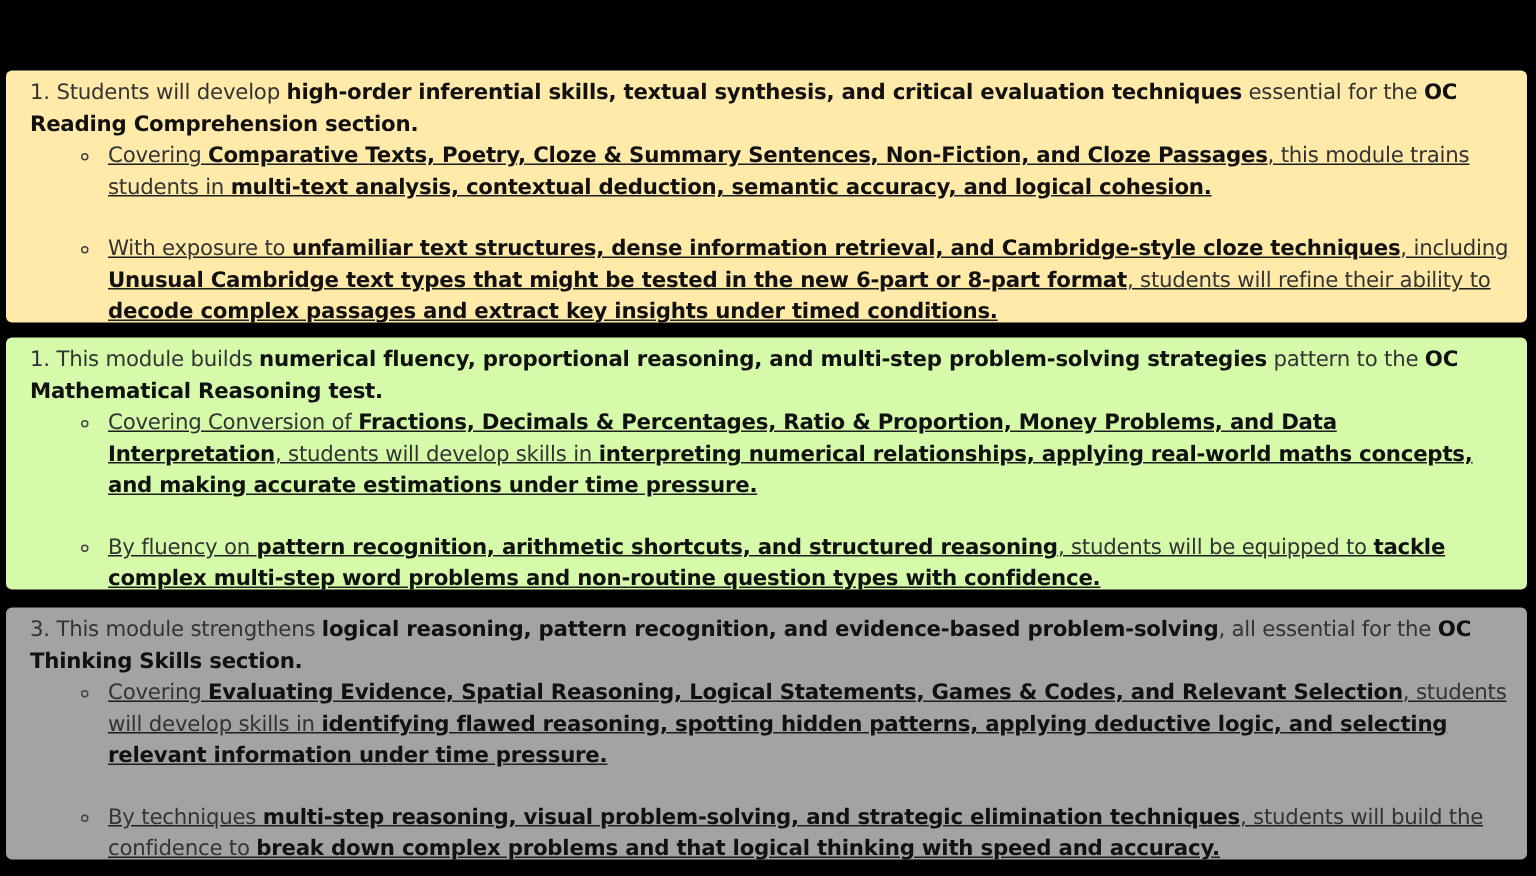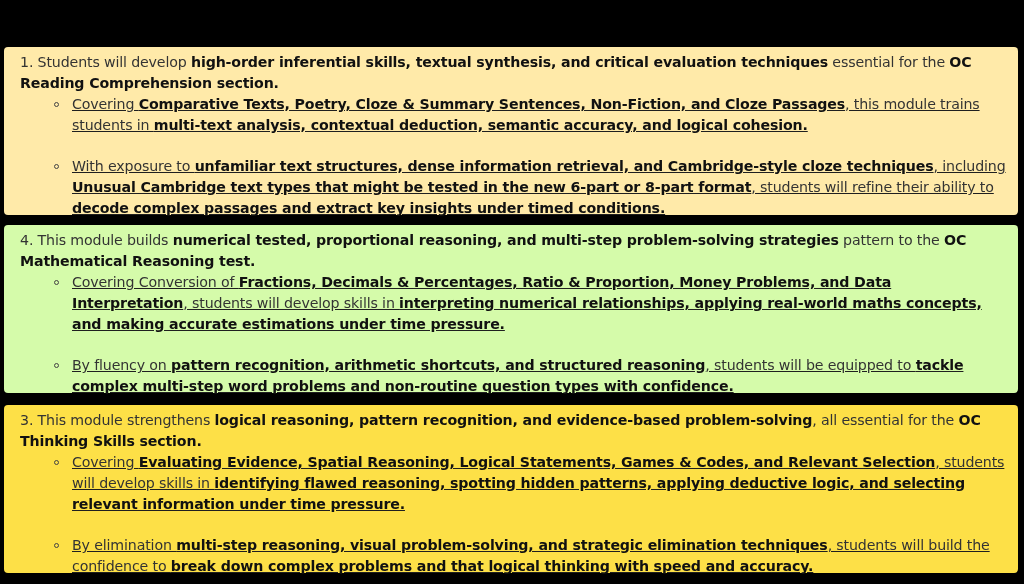--- a/index.html
+++ b/index.html
@@ -11,21 +11,21 @@
     }
     .box {
       position: absolute; left: 4px; width: 1014px;
       border-radius: 4px; box-sizing: border-box;
       padding: 5px 10px 0 16px;
       font-size: 14.2px; line-height: 21px;
       letter-spacing: -0.15px;
     }
     .box.reading { top: 47px; height: 168px; background: #ffeaa9; }
     .box.math { top: 225px; height: 168px; background: #d5fbaa; }
-    .box.thinking { top: 405px; height: 168px; background: #fde047; }
+    .box.thinking { top: 405px; height: 168px; background: #a3a3a3; }
     .intro { margin: 0; }
     b { font-weight: bold; color: #111; }
     .norm { color: #333; }
     ul.subs { list-style: none; margin: 0; padding: 0 0 0 34px; text-decoration: underline; }
     ul.subs li { position: relative; padding-left: 18px; margin-bottom: 10px; }
     ul.subs li:last-child { margin-bottom: 0; margin-top: 20px; }
     .bullet {
       position: absolute; left: 0; top: 8px;
       width: 5px; height: 5px; border-radius: 50%;
       border: 1px solid #444; box-sizing: border-box;
@@ -36,26 +36,26 @@
 
 <div id="root">
     <div class="box reading">
       <p class="intro"><span class="norm">1. Students will develop </span><b class="">high-order inferential skills, textual synthesis, and critical evaluation techniques</b><span class="norm"> essential for the </span><b class="">OC Reading Comprehension section.</b></p>
       <ul class="subs">
         <li><span class="bullet"></span><span class="norm">Covering </span><b class="">Comparative Texts, Poetry, Cloze &amp; Summary Sentences, Non-Fiction, and Cloze Passages</b><span class="norm">, this module trains students in </span><b class="">multi-text analysis, contextual deduction, semantic accuracy, and logical cohesion.</b></li>
         <li><span class="bullet"></span><span class="norm">With exposure to </span><b class="">unfamiliar text structures, dense information retrieval, and Cambridge-style cloze techniques</b><span class="norm">, including </span><b class="">Unusual Cambridge text types that might be tested in the new 6-part or 8-part format</b><span class="norm">, students will refine their ability to </span><b class="">decode complex passages and extract key insights under timed conditions.</b></li>
       </ul>
     </div>
     <div class="box math">
-      <p class="intro"><span class="norm">4. This module builds </span><b class="">numerical tested, proportional reasoning, and multi-step problem-solving strategies</b><span class="norm"> pattern to the </span><b class="">OC Mathematical Reasoning test.</b></p>
+      <p class="intro"><span class="norm">1. This module builds </span><b class="">numerical fluency, proportional reasoning, and multi-step problem-solving strategies</b><span class="norm"> pattern to the </span><b class="">OC Mathematical Reasoning test.</b></p>
       <ul class="subs">
         <li><span class="bullet"></span><span class="norm">Covering Conversion of </span><b class="">Fractions, Decimals &amp; Percentages, Ratio &amp; Proportion, Money Problems, and Data Interpretation</b><span class="norm">, students will develop skills in </span><b class="">interpreting numerical relationships, applying real-world maths concepts, and making accurate estimations under time pressure.</b></li>
         <li><span class="bullet"></span><span class="norm">By fluency on </span><b class="">pattern recognition, arithmetic shortcuts, and structured reasoning</b><span class="norm">, students will be equipped to </span><b class="">tackle complex multi-step word problems and non-routine question types with confidence.</b></li>
       </ul>
     </div>
     <div class="box thinking">
       <p class="intro"><span class="norm">3. This module strengthens </span><b class="">logical reasoning, pattern recognition, and evidence-based problem-solving</b><span class="norm">, all essential for the </span><b class="">OC Thinking Skills section.</b></p>
       <ul class="subs">
         <li><span class="bullet"></span><span class="norm">Covering </span><b class="">Evaluating Evidence, Spatial Reasoning, Logical Statements, Games &amp; Codes, and Relevant Selection</b><span class="norm">, students will develop skills in </span><b class="">identifying flawed reasoning, spotting hidden patterns, applying deductive logic, and selecting relevant information under time pressure.</b></li>
-        <li><span class="bullet"></span><span class="norm">By elimination </span><b class="">multi-step reasoning, visual problem-solving, and strategic elimination techniques</b><span class="norm">, students will build the confidence to </span><b class="">break down complex problems and that logical thinking with speed and accuracy.</b></li>
+        <li><span class="bullet"></span><span class="norm">By techniques </span><b class="">multi-step reasoning, visual problem-solving, and strategic elimination techniques</b><span class="norm">, students will build the confidence to </span><b class="">break down complex problems and that logical thinking with speed and accuracy.</b></li>
       </ul>
     </div>
   </div>
 
 </body></html>

